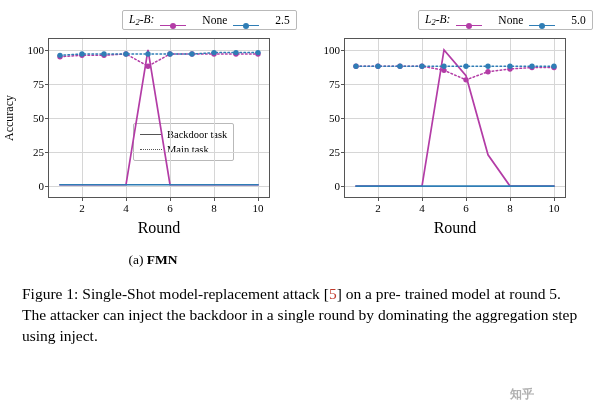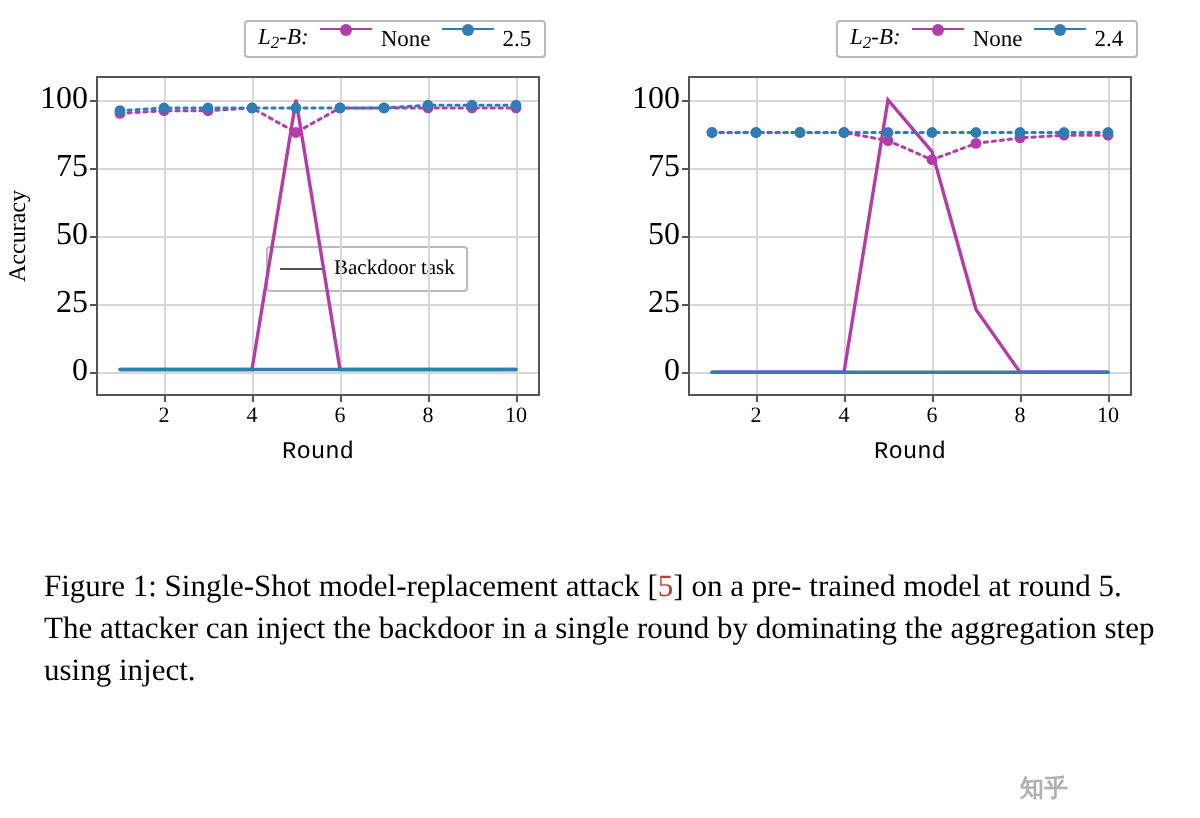--- a/index.html
+++ b/index.html
@@ -16,52 +16,51 @@
 
   .legend-top{
     position:absolute;top:6px;left:118px;
     border:1px solid #b9b9b9;border-radius:2px;background:#fff;
     padding:2px 6px 2px 6px;
     font-size:11.5px;display:flex;align-items:center;gap:6px;
     white-space:nowrap;
   }
   .legend-top .ltitle{font-style:italic;}
   .legend-top .sub{font-size:8.5px;vertical-align:-2px;font-style:italic;}
-  .lgitem{display:flex;align-items:flex-start;gap:4px;}
+  .lgitem{display:flex;align-items:flex-end;gap:16px;}
   .lgline{display:inline-block;width:26px;height:0;border-top:1.6px solid #000;position:relative;}
   .lgline.purple{border-color:#b33ca6;}
   .lgline.blue{border-color:#2f7db5;}
   .lgdot{position:absolute;left:50%;top:50%;width:6px;height:6px;border-radius:50%;transform:translate(-50%,-50%);}
   .lgdot.purple{background:#b33ca6;}
   .lgdot.blue{background:#2f7db5;}
   .lglabel{font-size:11.5px;}
 
   .plotbox{
     position:absolute;left:44px;top:34px;width:222px;height:160px;
     border:1px solid #555;box-sizing:border-box;background:#fff;
   }
   .grid-h, .grid-v{position:absolute;background:#d6d6d6;}
   .grid-h{left:0;width:100%;height:1px;}
   .grid-v{top:0;height:100%;width:1px;}
 
   .ytick{
     position:absolute;right:calc(100% + 5px);
-    font-size:16px;transform:translateY(-50%);white-space:nowrap;
+    font-size:11px;transform:translateY(-50%);white-space:nowrap;
   }
   .ytickmark{position:absolute;right:100%;width:4px;height:1px;background:#555;}
   .xtick{
     position:absolute;top:calc(100% + 5px);
     font-size:11px;transform:translateX(-50%);white-space:nowrap;
   }
   .xtickmark{position:absolute;top:100%;height:4px;width:1px;background:#555;}
 
   .xlabel{
     position:absolute;top:calc(100% + 22px);left:50%;transform:translateX(-50%);
-    font-size:12px;
-    font-family:Liberation Mono, monospace;
+    font-size:16px;
   }
   .ylabel{
     position:absolute;left:-40px;top:50%;
     transform:translate(-50%,-50%) rotate(-90deg);
     font-size:12px;white-space:nowrap;
   }
 
   .inner-legend{
     position:absolute;border:1px solid #b9b9b9;border-radius:2px;background:#fff;
     padding:3px 6px;font-size:10.5px;line-height:1.45;
@@ -114,20 +113,24 @@
     </div>
 
     <div class="plotbox" id="plot-a">
       <div class="ylabel">Accuracy</div>
       <div class="xlabel">Round</div>
 
       <div class="inner-legend" style="left:84px;top:84px;">
         <div class="ilrow">
           <span class="ilsolid"></span>
           <span>Backdoor task</span>
+        </div>
+        <div class="ilrow">
+          <span class="ildotted"></span>
+          <span>Main task</span>
         </div>
       </div>
     <div class="grid-h" style="top: 147.103px;"></div>
         <div class="ytick" style="top: 147.103px;">0</div>
         <div class="ytickmark" style="top: 147.103px;"></div>
         <div class="grid-h" style="top: 113.052px;"></div>
         <div class="ytick" style="top: 113.052px;">25</div>
         <div class="ytickmark" style="top: 113.052px;"></div>
         <div class="grid-h" style="top: 79px;"></div>
         <div class="ytick" style="top: 79px;">50</div>
@@ -174,37 +177,40 @@
           <circle cx="77.00" cy="14.98" r="2.7" fill="#2f7db5"></circle>
           <circle cx="99.00" cy="14.98" r="2.7" fill="#2f7db5"></circle>
           <circle cx="121.00" cy="14.98" r="2.7" fill="#2f7db5"></circle>
           <circle cx="143.00" cy="14.98" r="2.7" fill="#2f7db5"></circle>
           <circle cx="165.00" cy="13.62" r="2.7" fill="#2f7db5"></circle>
           <circle cx="187.00" cy="13.62" r="2.7" fill="#2f7db5"></circle>
           <circle cx="209.00" cy="13.62" r="2.7" fill="#2f7db5"></circle>
         </svg>
       </div>
 
+    <div class="caption-panel a">
+      <span>(a) </span><b>FMN</b>
+    </div>
   </div>
 
   <div class="panel panel-b">
 
     <div class="legend-top">
       <span class="ltitle"><span>L</span><span class="sub">2</span><span>-B:</span></span>
       <span class="lgitem">
         <span class="lgline purple">
             <span class="lgdot purple"></span>
           </span>
         <span class="lglabel">None</span>
       </span>
       <span class="lgitem">
         <span class="lgline blue">
             <span class="lgdot blue"></span>
           </span>
-        <span class="lglabel">2.4</span>
+        <span class="lglabel">5.0</span>
       </span>
     </div>
 
     <div class="plotbox" id="plot-b">
       <div class="xlabel">Round</div>
     <div class="grid-h" style="top: 147.103px;"></div>
         <div class="ytick" style="top: 147.103px;">0</div>
         <div class="ytickmark" style="top: 147.103px;"></div>
         <div class="grid-h" style="top: 113.052px;"></div>
         <div class="ytick" style="top: 113.052px;">25</div>

